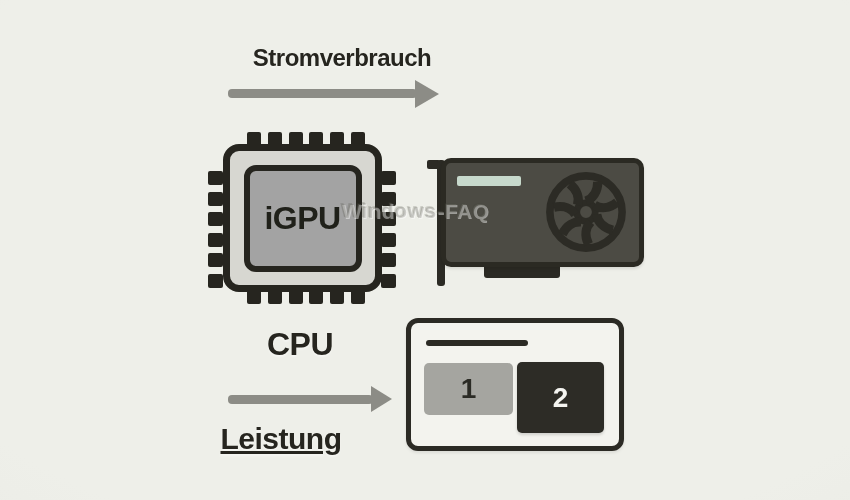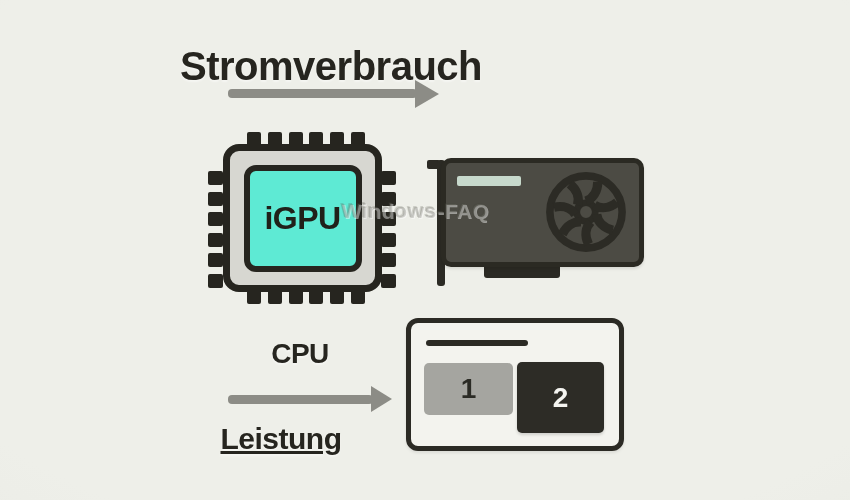--- a/index.html
+++ b/index.html
@@ -11,22 +11,22 @@
     font-family:"Liberation Sans","DejaVu Sans",sans-serif;
   }
   .lbl{
     position:absolute;
     color:#26251f;
     font-weight:700;
     letter-spacing:-0.5px;
     white-space:nowrap;
     text-shadow:0 2px 2px rgba(255,255,255,0.45);
   }
-  .lbl-power{top:44px;left:331px;transform:translateX(-50%);font-size:40px;}
-  .lbl-cpu{top:326px;left:300px;transform:translateX(-50%);font-size:28px;margin-top:12px;}
+  .lbl-power{top:44px;left:342px;transform:translateX(-50%);font-size:24px;}
+  .lbl-cpu{top:326px;left:300px;transform:translateX(-50%);font-size:32px;}
   .lbl-perf{top:422px;left:281px;transform:translateX(-50%);font-size:30px;text-decoration:underline;}
 
   
   .arrow-shaft{position:absolute;background:#8c8c86;border-radius:4px;height:9px;}
   .arrow-head{position:absolute;width:0;height:0;border-style:solid;border-color:transparent;border-left-color:#8c8c86;}
   .shaft-top{left:228px;top:89px;width:189px;}
   .head-top{left:415px;top:80px;border-width:14px 0 14px 24px;}
   .shaft-bot{left:228px;top:395px;width:145px;}
   .head-bot{left:371px;top:386px;border-width:13px 0 13px 21px;}
 
@@ -36,21 +36,21 @@
   .pins-row .pin{width:14px;height:14px;}
   .pins-col{position:absolute;display:flex;flex-direction:column;justify-content:space-between;width:15px;height:117px;}
   .pins-col .pin{width:15px;height:14px;}
   .chip-body{
     position:absolute;left:223px;top:144px;width:159px;height:148px;
     box-sizing:border-box;background:#d7d7d1;border:7px solid #26251f;border-radius:16px;
     z-index:2;display:flex;align-items:center;justify-content:center;
   }
   .chip-die{
     width:118px;height:107px;box-sizing:border-box;
-    background:#5eead4;border:6px solid #26251f;border-radius:12px;
+    background:#a3a3a3;border:6px solid #26251f;border-radius:12px;
     display:flex;align-items:center;justify-content:center;
   }
   .die-label{font-size:32px;font-weight:700;color:#20211a;letter-spacing:-0.5px;}
 
   
   .gpu-bracket-bar{position:absolute;left:437px;top:160px;width:8px;height:126px;background:#2b2a24;border-radius:3px;z-index:1;}
   .gpu-bracket-tab{position:absolute;left:427px;top:160px;width:13px;height:9px;background:#2b2a24;border-radius:2px;z-index:1;}
   .gpu-connector{position:absolute;left:484px;top:263px;width:76px;height:15px;background:#2b2a24;border-radius:0 0 3px 3px;z-index:1;}
   .gpu-body{
     position:absolute;left:441px;top:158px;width:203px;height:109px;

